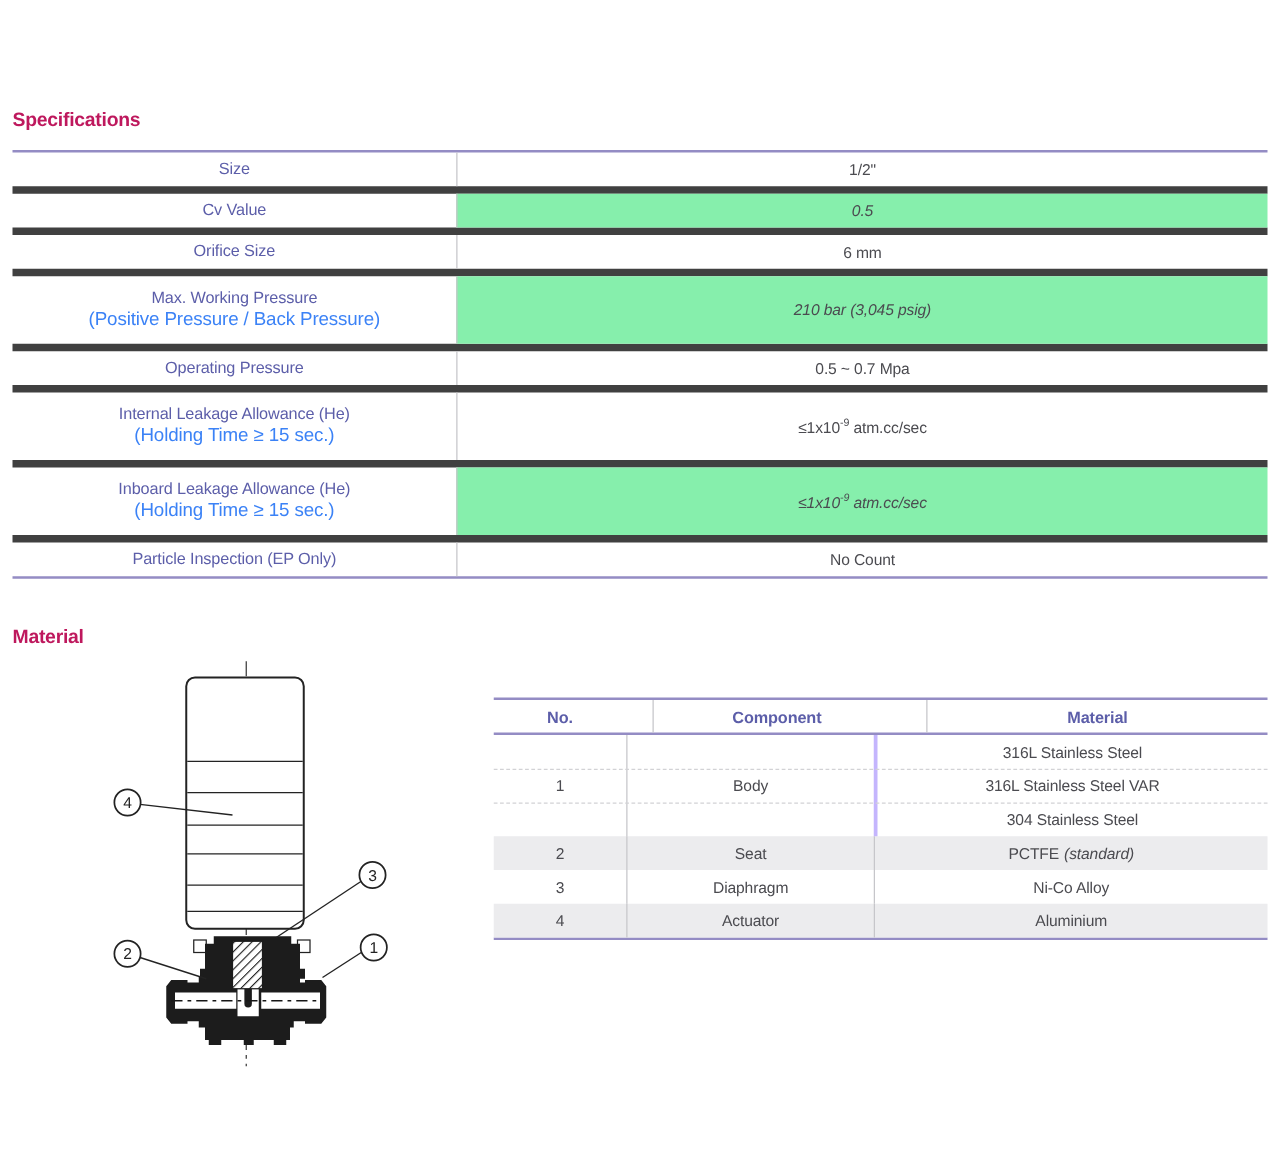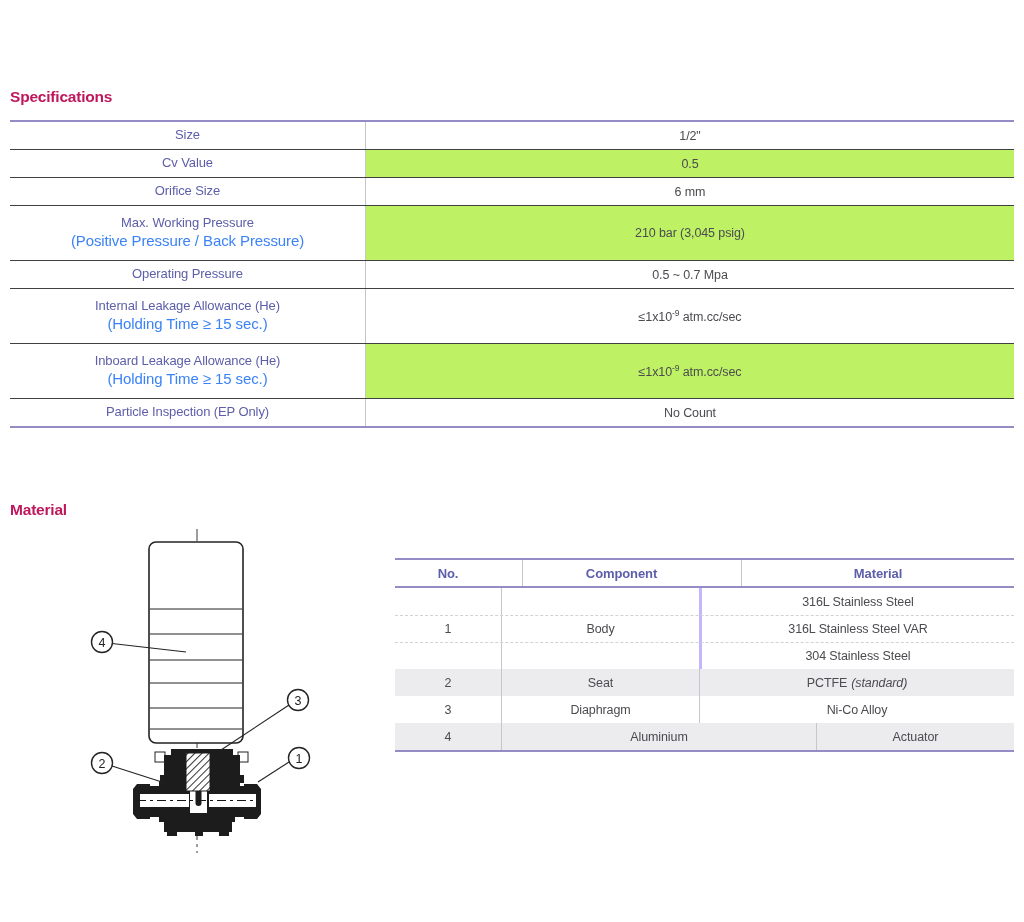--- a/index.html
+++ b/index.html
@@ -12,35 +12,35 @@
     font-size:15.5px;font-weight:bold;color:#be185d;letter-spacing:-0.2px;
   }
   #spec-title{top:88px;}
   #mat-title{top:501px;}
 
   
   .spec-table{
     position:absolute;left:10px;top:120px;width:1004px;
     border-top:2px solid #948cc4;border-bottom:2px solid #948cc4;
   }
-  .spec-row{display:flex;align-items:stretch;border-top:1px solid #404040;}
+  .spec-row{display:flex;align-items:stretch;border-top:6px solid #404040;}
   .spec-row:first-child{border-top:none;}
   .spec-row.h1{height:27px;}
   .spec-row.h2{height:54px;}
   .spec-label-cell{
     width:355px;display:flex;flex-direction:column;justify-content:center;
     align-items:center;text-align:center;
   }
   .spec-label{color:#5c5ea9;font-weight:normal;font-size:13px;line-height:1.3;letter-spacing:-0.1px;}
   .spec-sublabel{color:#3b82f6;font-size:15px;line-height:1.25;letter-spacing:-0.1px;}
   .spec-value-cell{
     flex:1;border-left:1px solid #c6c6ca;display:flex;align-items:center;justify-content:center;
     color:#4b4b50;font-size:12.5px;letter-spacing:-0.1px;
   }
-  .spec-row.alt .spec-value-cell{background:#bef264;}
+  .spec-row.alt .spec-value-cell{background:#86efac;font-style:italic;}
   .val sup{font-size:8.5px;vertical-align:super;}
 
   
   .mat-table{
     position:absolute;left:395px;top:558px;width:619px;
     border-top:2px solid #948cc4;border-bottom:2px solid #948cc4;
     font-size:12.5px;color:#4b4b50;letter-spacing:-0.1px;
   }
   .mat-row{display:flex;align-items:stretch;}
   .mat-row.header{height:26px;border-bottom:2px solid #948cc4;color:#5c5ea9;font-weight:bold;font-size:13px;gap:21px;}
@@ -220,18 +220,18 @@
           <span class="std-note">(standard)</span>
       </div>
     </div>
     <div class="mat-row h27">
       <div class="cell cell-no">3</div>
       <div class="cell cell-comp">Diaphragm</div>
       <div class="cell cell-mat">Ni-Co Alloy</div>
     </div>
     <div class="mat-row h27 alt">
       <div class="cell cell-no">4</div>
+      <div class="cell cell-comp">Actuator</div>
       <div class="cell cell-mat">Aluminium</div>
-      <div class="cell cell-comp">Actuator</div>
     </div>
   </div>
 
 </div>
 
 </body></html>

